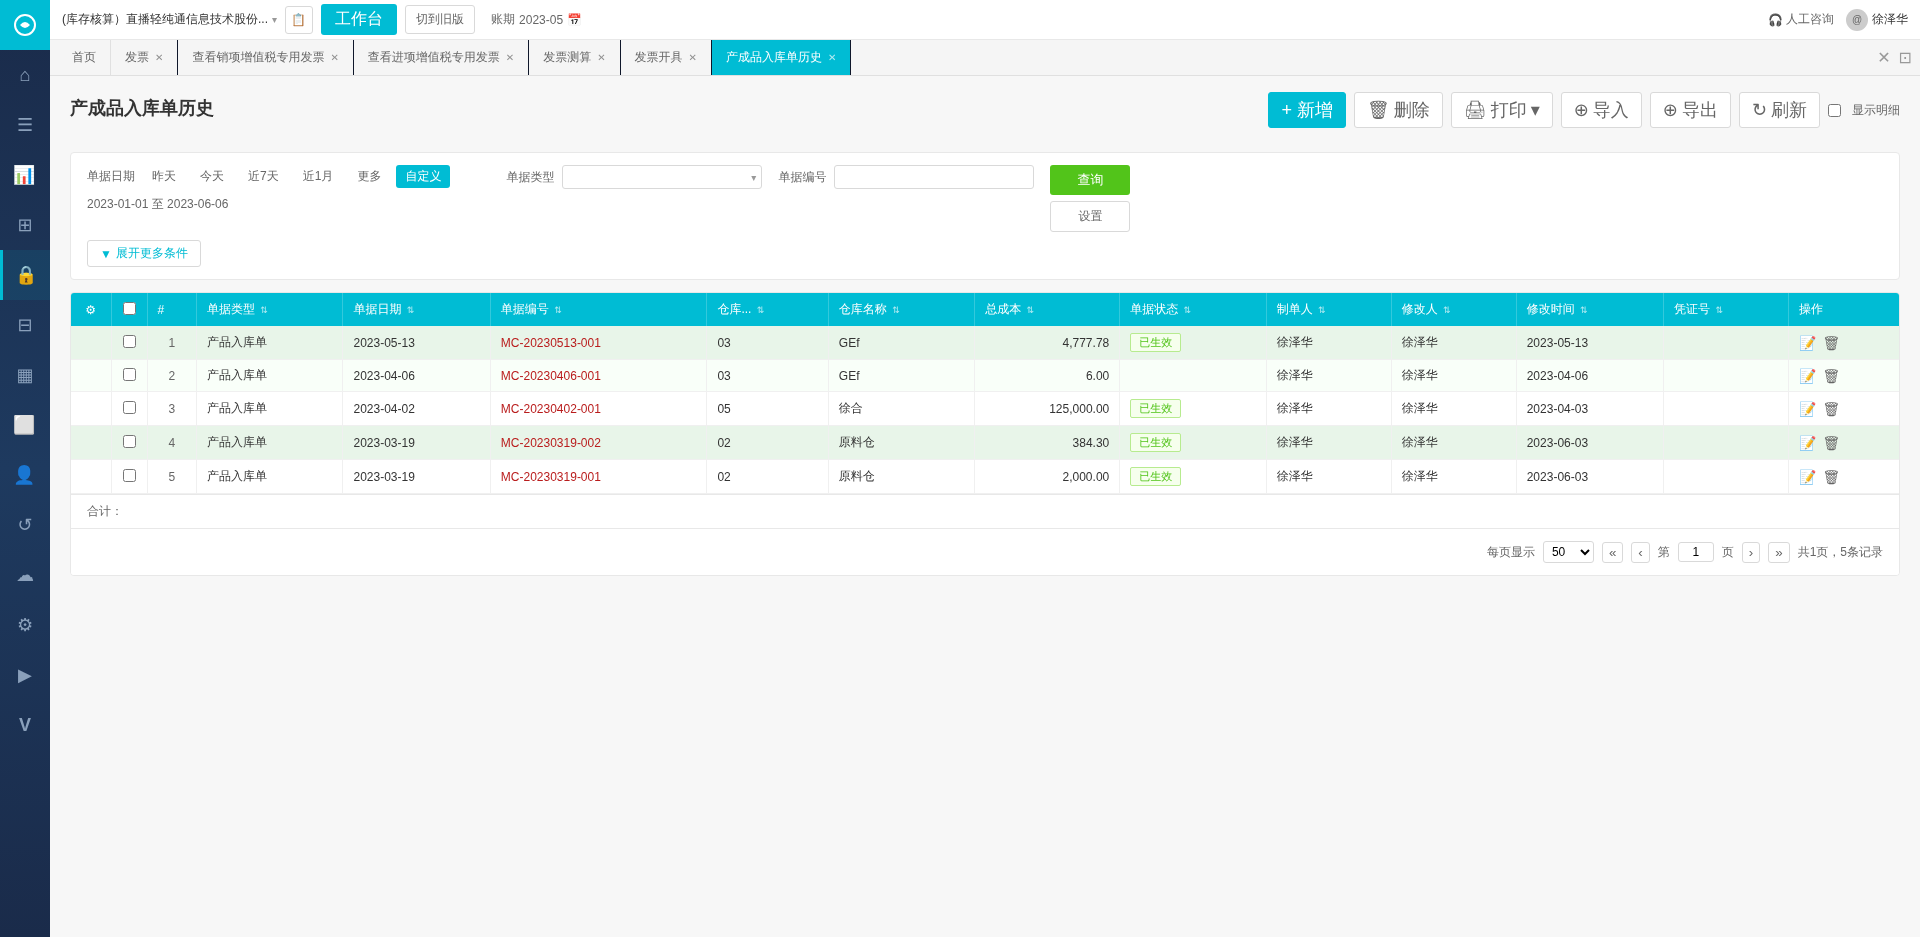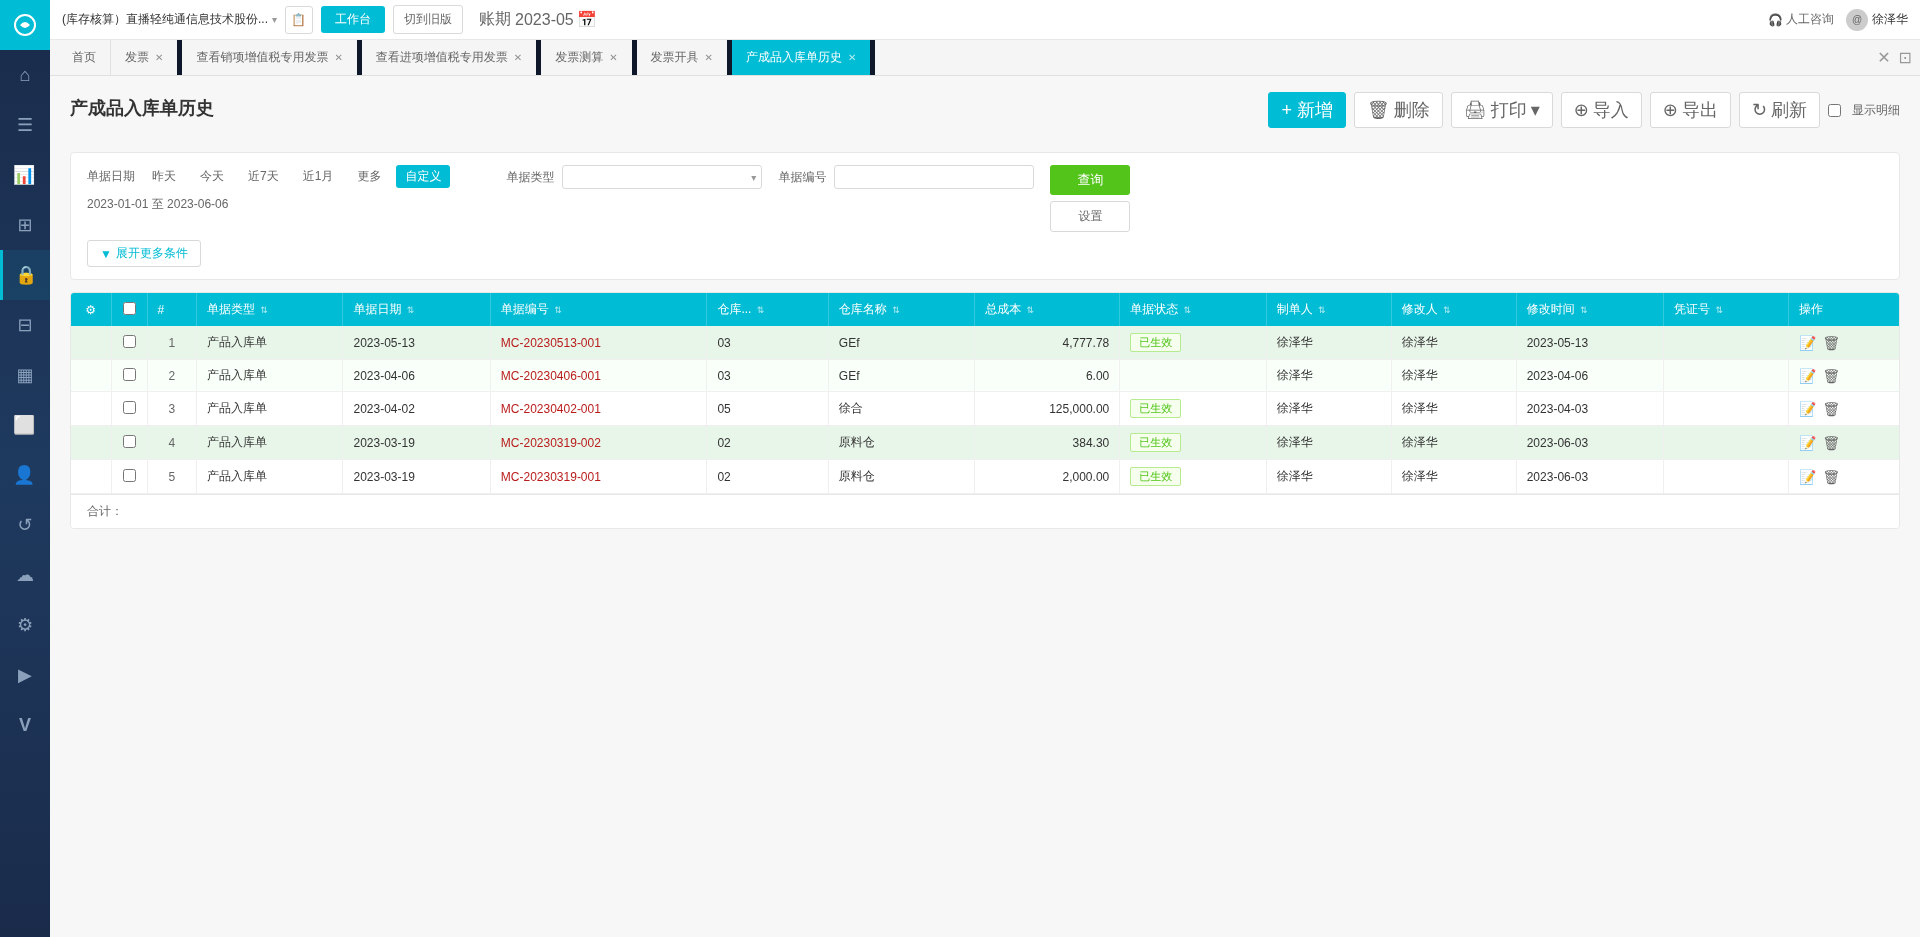--- a/index.html
+++ b/index.html
@@ -15,31 +15,31 @@
 
     
     .main { flex: 1; display: flex; flex-direction: column; overflow: hidden; }
 
     
     .topbar { height: 40px; background: #fff; border-bottom: 1px solid #e8e8e8; display: flex; align-items: center; padding: 0 12px; gap: 8px; }
     .topbar-company { font-size: 12px; color: #666; display: flex; align-items: center; gap: 4px; max-width: 280px; }
     .topbar-company .name { color: #333; font-weight: 500; }
     .topbar-company .arrow { color: #999; font-size: 10px; }
     .topbar-doc-icon { width: 28px; height: 28px; border: 1px solid #d9d9d9; border-radius: 3px; display: flex; align-items: center; justify-content: center; cursor: pointer; color: #666; }
-    .topbar-workbench { background: #00bcd4; color: #fff; border: none; padding: 5px 14px; border-radius: 3px; cursor: pointer; font-size: 12px; }
+    .topbar-workbench { background: #00bcd4; color: #fff; border: none; padding: 5px 14px; border-radius: 3px; cursor: pointer; font-size: 16px; }
     .topbar-switch { background: #fff; color: #666; border: 1px solid #d9d9d9; padding: 5px 10px; border-radius: 3px; cursor: pointer; font-size: 12px; }
-    .topbar-period { font-size: 16px; color: #666; display: flex; align-items: center; gap: 4px; margin-left: 8px; }
+    .topbar-period { font-size: 12px; color: #666; display: flex; align-items: center; gap: 4px; margin-left: 8px; }
     .topbar-right { margin-left: auto; display: flex; align-items: center; gap: 12px; }
     .topbar-service { font-size: 12px; color: #666; cursor: pointer; display: flex; align-items: center; gap: 3px; }
     .topbar-user { font-size: 12px; color: #333; cursor: pointer; display: flex; align-items: center; gap: 4px; }
     .topbar-avatar { width: 22px; height: 22px; border-radius: 50%; background: #ccc; overflow: hidden; display: flex; align-items: center; justify-content: center; }
 
     
     .tabsbar { height: 36px; background: #f5f5f5; border-bottom: 1px solid #e0e0e0; display: flex; align-items: center; padding: 0 8px; gap: 0; overflow: hidden; }
-    .tab { height: 36px; display: flex; align-items: center; padding: 0 14px; font-size: 12px; color: #666; cursor: pointer; border-right: 5px solid #0f172a; white-space: nowrap; gap: 6px; background: #f5f5f5; }
+    .tab { height: 36px; display: flex; align-items: center; padding: 0 14px; font-size: 12px; color: #666; cursor: pointer; border-right: 1px solid #0f172a; white-space: nowrap; gap: 6px; background: #f5f5f5; }
     .tab.active { background: #00bcd4; color: #fff; }
     .tab .close-btn { font-size: 10px; color: inherit; opacity: 0.7; cursor: pointer; }
     .tab.active .close-btn { color: #fff; }
     .tab-home { padding: 0 14px; font-size: 12px; color: #666; cursor: pointer; height: 36px; display: flex; align-items: center; border-right: 1px solid #e0e0e0; }
     .tabsbar-right { margin-left: auto; display: flex; gap: 8px; align-items: center; }
     .tabsbar-close { font-size: 16px; color: #999; cursor: pointer; }
     .tabsbar-expand { font-size: 16px; color: #999; cursor: pointer; }
 
     
     .page { flex: 1; padding: 16px 20px; overflow: auto; background: #f7f7f7; }
@@ -447,15 +447,31 @@
     </td>
   </tr>
           </tbody>
       </table>
 
       <div class="table-footer">
         <span class="footer-label">合计：</span>
         <span style="flex:1;"></span>
       </div>
 
+      <div class="pagination">
+        <span class="pagination-label">每页显示</span>
+        <select class="pagination-select">
+          <option>50</option>
+          <option>100</option>
+          <option>200</option>
+        </select>
+        <button class="pagination-btn">«</button>
+        <button class="pagination-btn">‹</button>
+        <span>第</span>
+        <input type="text" class="pagination-input" value="1" style="">
+        <span>页</span>
+        <button class="pagination-btn">›</button>
+        <button class="pagination-btn">»</button>
+        <span class="pagination-info">共1页，5条记录</span>
+      </div>
     </div>
   </div>
 </div>
 
 </body></html>

